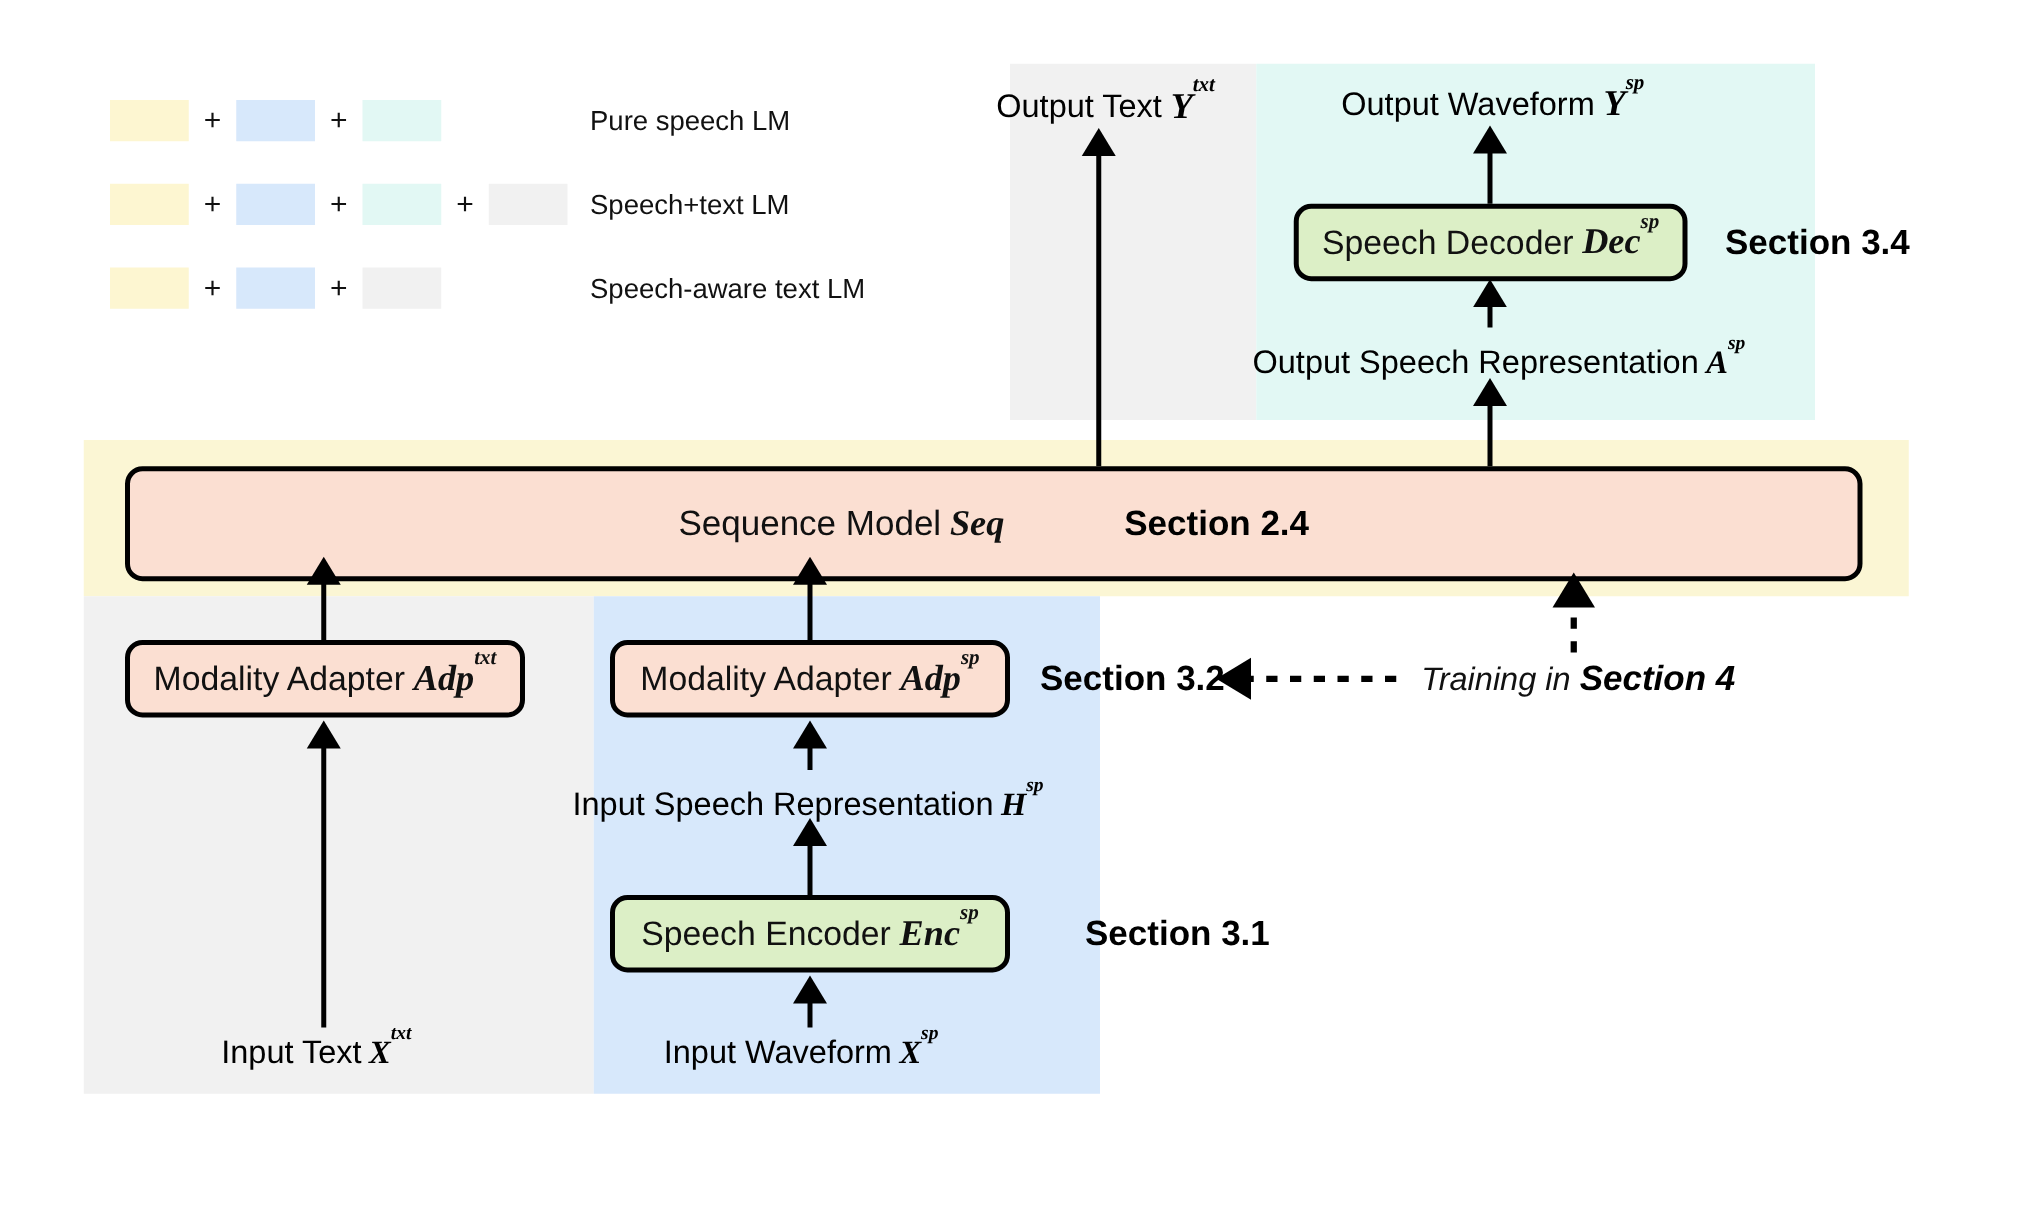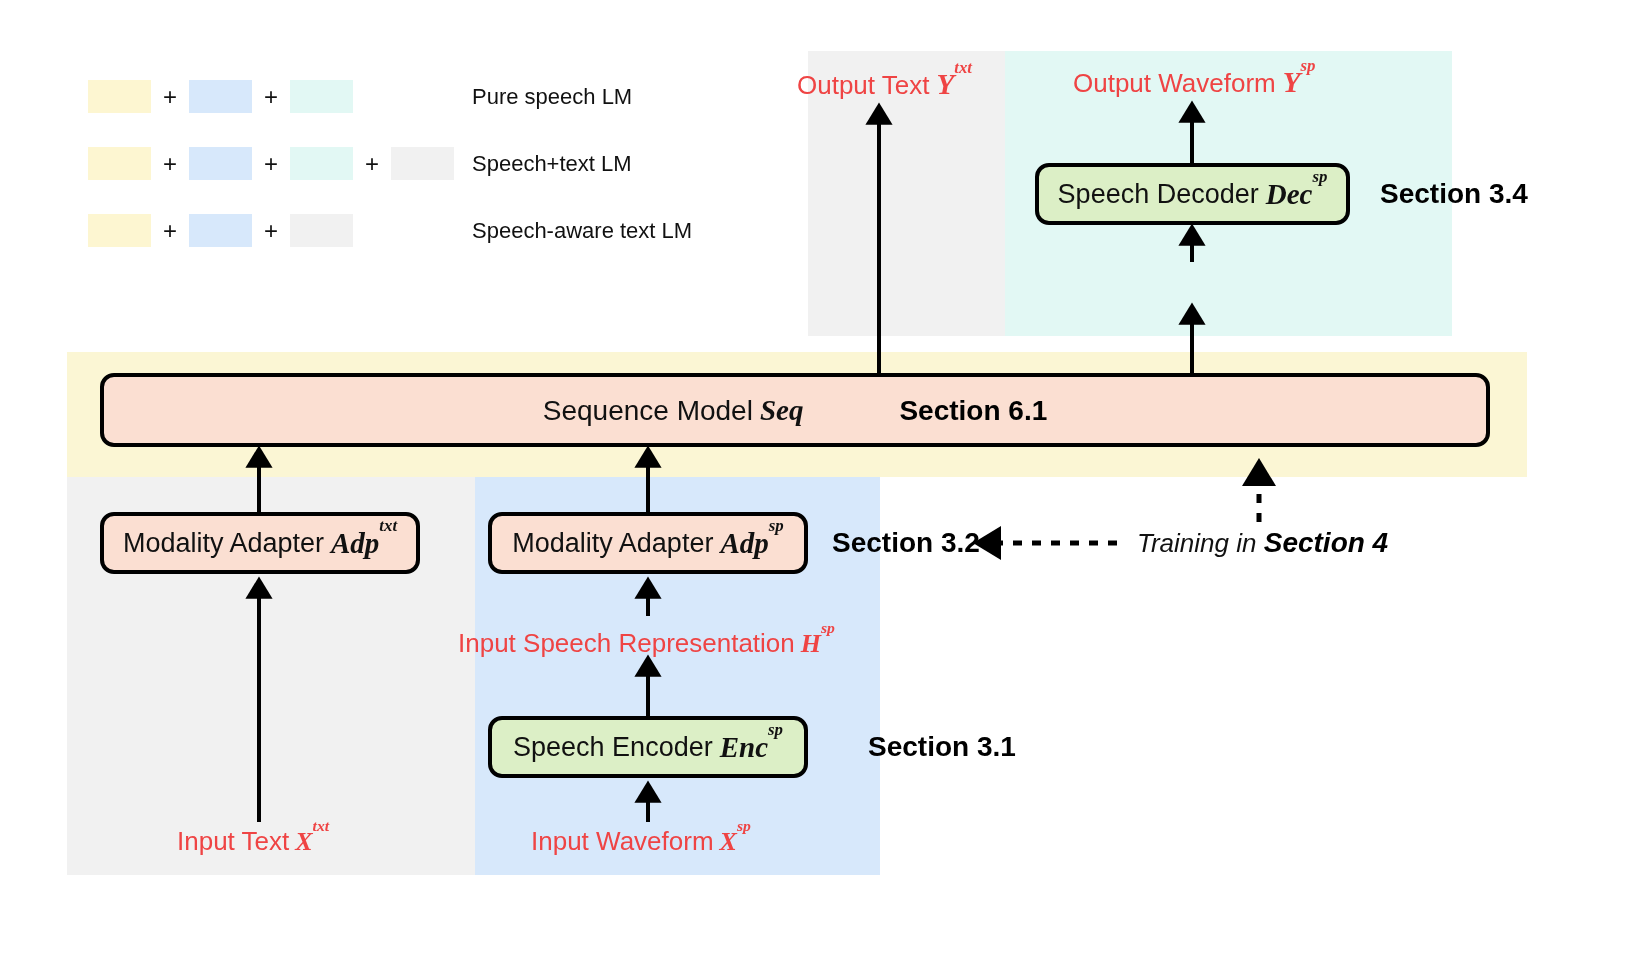--- a/index.html
+++ b/index.html
@@ -36,21 +36,21 @@
     display: flex;
     align-items: center;
     justify-content: center;
     font-size: 27px;
     color: #111111;
     white-space: nowrap;
   }
   .node.peach { background: #fbdfd2; }
   .node.green { background: #dcefc6; }
 
-  #node-seq      { left: 100px;  top: 373px; width: 1390px; height: 74px; }
+  #node-seq      { left: 100px;  top: 373px; width: 1390px; height: 92px; }
   #node-adp-txt  { left: 100px;  top: 512px; width: 320px;  height: 62px; }
   #node-adp-sp   { left: 488px;  top: 512px; width: 320px;  height: 62px; }
   #node-enc-sp   { left: 488px;  top: 716px; width: 320px;  height: 62px; }
   #node-dec-sp   { left: 1035px; top: 163px; width: 315px;  height: 62px; align-items: center; }
 
   
   .sym {
     font-family: "Liberation Serif", serif;
     font-style: italic;
     font-weight: bold;
@@ -80,21 +80,21 @@
     align-items: baseline;
     gap: 96px;
   }
   #node-seq .seq-label { font-size: 28px; }
   .section-bold { font-weight: bold; font-size: 28px; color: #000; white-space: nowrap; }
 
   
   .txtlabel {
     position: absolute;
     font-size: 26px;
-    color: #ef4444;
+    color: #000000;
     white-space: nowrap;
   }
   #lbl-output-text    { left: 797px;  top: 68px;  }
   #lbl-output-wave    { left: 1073px; top: 66px;  }
   #lbl-out-speech-rep { left: 1002px; top: 274px; }
   #lbl-in-speech-rep  { left: 458px;  top: 628px; }
   #lbl-input-text     { left: 177px;  top: 826px; }
   #lbl-input-wave     { left: 531px;  top: 826px; }
 
   #lbl-section-34 { position:absolute; left: 1380px; top: 178px; }
@@ -192,20 +192,23 @@
   </div>
 
   <div class="txtlabel" id="lbl-output-text">
     <span>Output Text</span><span class="sym"><span>Y</span><sup>txt</sup></span>
   </div>
 
   <div class="txtlabel" id="lbl-output-wave">
     <span>Output Waveform</span><span class="sym"><span>Y</span><sup>sp</sup></span>
   </div>
 
+  <div class="txtlabel" id="lbl-out-speech-rep">
+    <span>Output Speech Representation</span><span class="sym-lite"><span>A</span><sup>sp</sup></span>
+  </div>
 
   <div class="txtlabel" id="lbl-in-speech-rep">
     <span>Input Speech Representation</span><span class="sym-lite"><span>H</span><sup>sp</sup></span>
   </div>
 
   <div class="txtlabel" id="lbl-input-text">
     <span>Input Text</span><span class="sym-lite"><span>X</span><sup>txt</sup></span>
   </div>
 
   <div class="txtlabel" id="lbl-input-wave">
@@ -219,21 +222,21 @@
   <div id="lbl-training">
     <span>Training in</span>
     <span class="section-bold">Section 4</span>
   </div>
 
   <div class="node peach" id="node-seq">
     <div class="seq-inner">
       <div>
         <span class="seq-label">Sequence Model</span><span class="sym"><span>Seq</span></span>
       </div>
-      <div class="section-bold">Section 6.1</div>
+      <div class="section-bold">Section 2.4</div>
     </div>
   </div>
 
   <div class="node peach" id="node-adp-txt">
     <span>Modality Adapter</span>
       <span class="sym"><span>Adp</span><sup>txt</sup></span>
   </div>
 
   <div class="node peach" id="node-adp-sp">
     <span>Modality Adapter</span>

